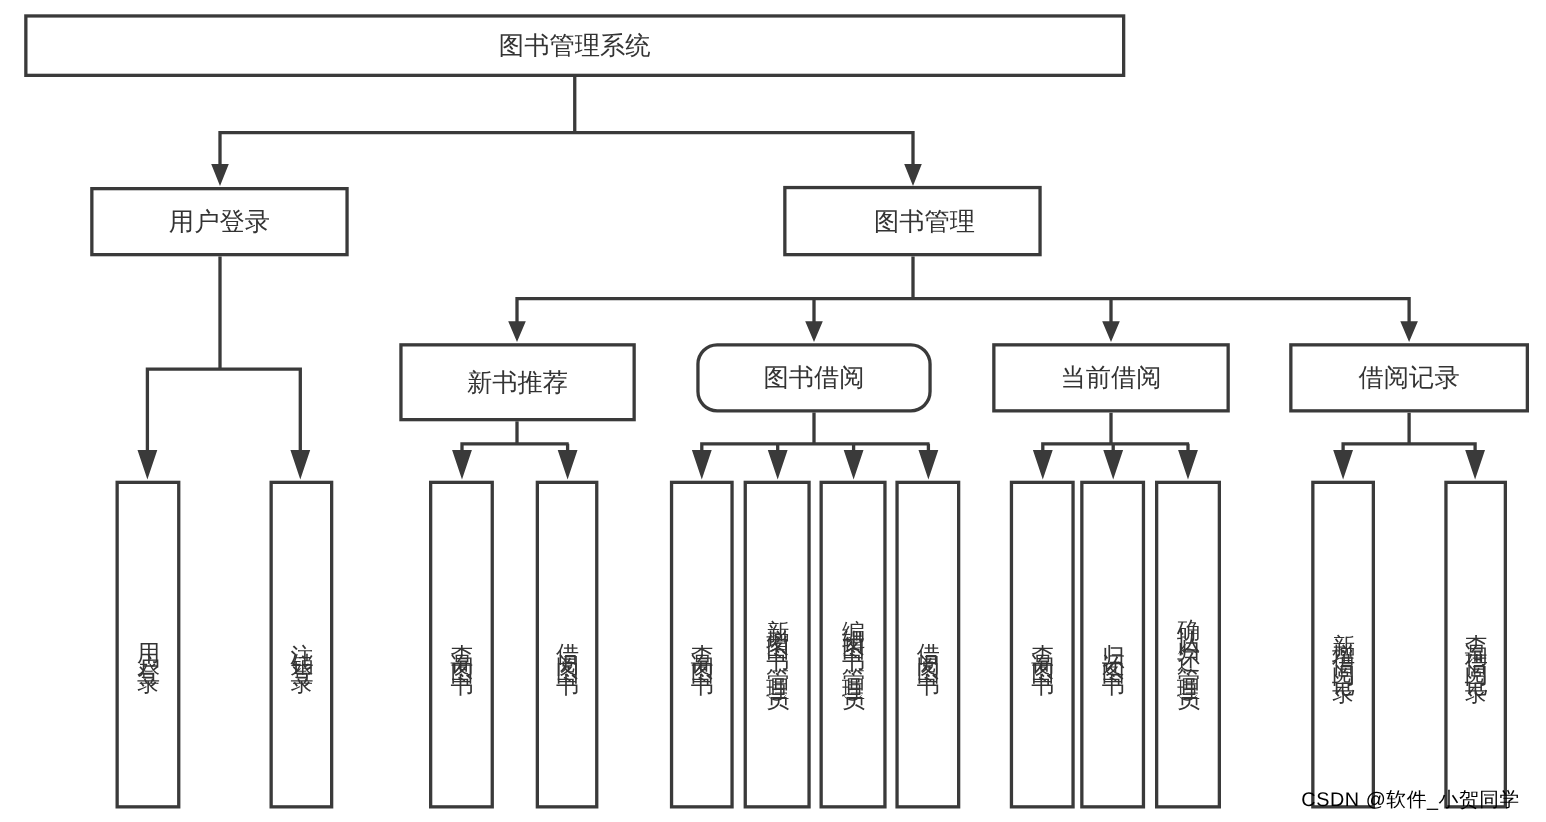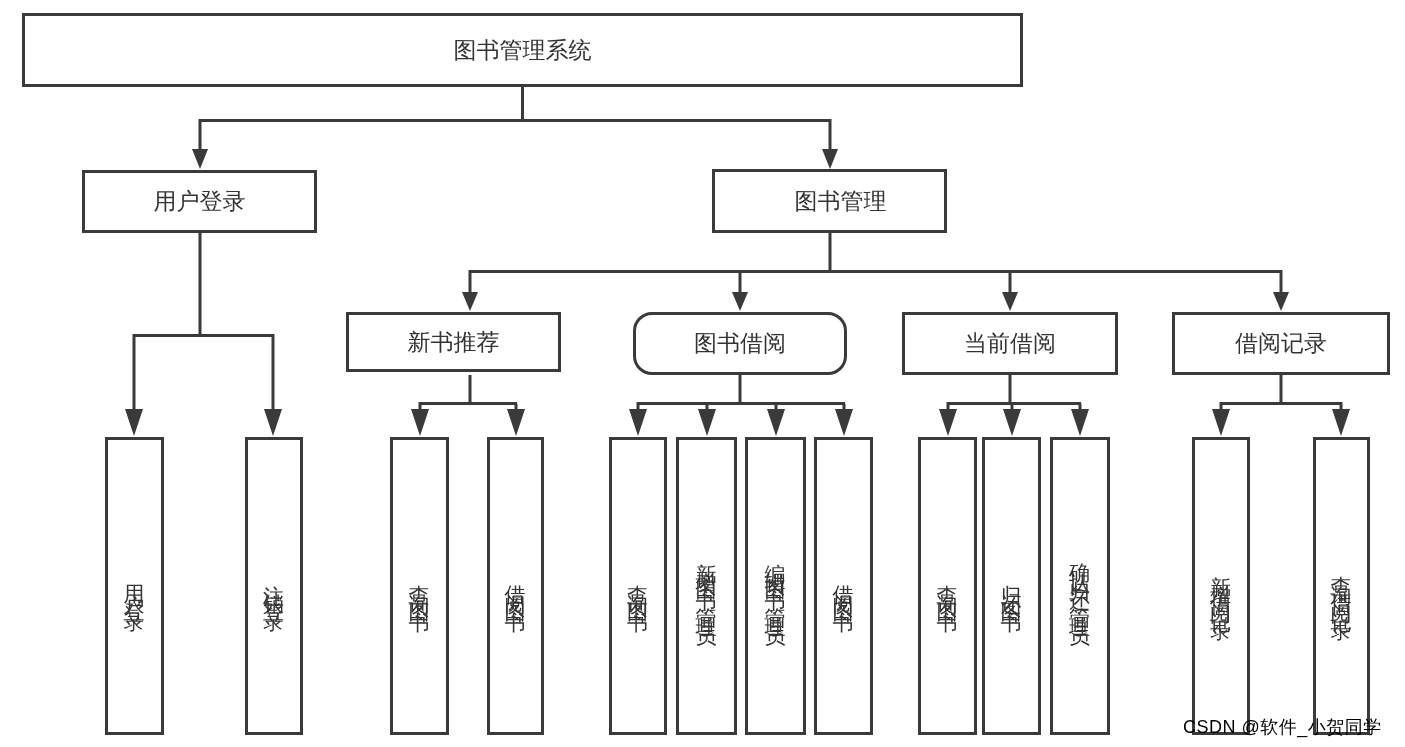--- a/index.html
+++ b/index.html
@@ -90,26 +90,26 @@
              M698 409 L716 409 L707 436 Z
              M767 409 L785 409 L776 436 Z
              M835 409 L853 409 L844 436 Z
              M939 409 L957 409 L948 436 Z
              M1003 409 L1021 409 L1012 436 Z
              M1071 409 L1089 409 L1080 436 Z
              M1212 409 L1230 409 L1221 436 Z
              M1332 409 L1350 409 L1341 436 Z"></path>
   </svg>
 
-  <div class="node" style="left:22px; top:13px; width:1001px; height:74px;">图书管理系统</div>
+  <div class="node" style="left:22px; top:13px; width:1001px; height:57px;">图书管理系统</div>
 
   <div class="node" style="left:82px; top:170px; width:235px; height:63px;">用户登录</div>
   <div class="node" style="left:712px; top:169px; width:235px; height:64px;padding-left:22px;">图书管理</div>
 
-  <div class="node" style="left:346px; top:312px; width:215px; height:60px;">新书推荐</div>
+  <div class="node" style="left:363px; top:312px; width:215px; height:71px;">新书推荐</div>
   <div class="node" style="left:633px; top:312px; width:214px; height:63px;border-radius:19px;">图书借阅</div>
   <div class="node" style="left:902px; top:312px; width:216px; height:63px;">当前借阅</div>
   <div class="node" style="left:1172px; top:312px; width:218px; height:63px;">借阅记录</div>
 
   <div class="node leaf" style="left:105px; top:437px; width:59px; height:298px;">用户登录</div>
   <div class="node leaf" style="left:245px; top:437px; width:58px; height:298px;">注销登录</div>
 
   <div class="node leaf" style="left:390px; top:437px; width:59px; height:298px;">查询图书</div>
   <div class="node leaf" style="left:487px; top:437px; width:57px; height:298px;">借阅图书</div>
 

